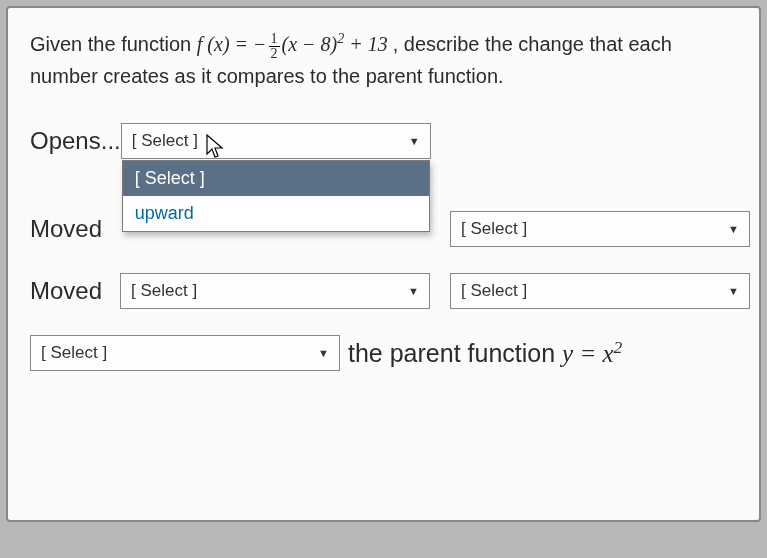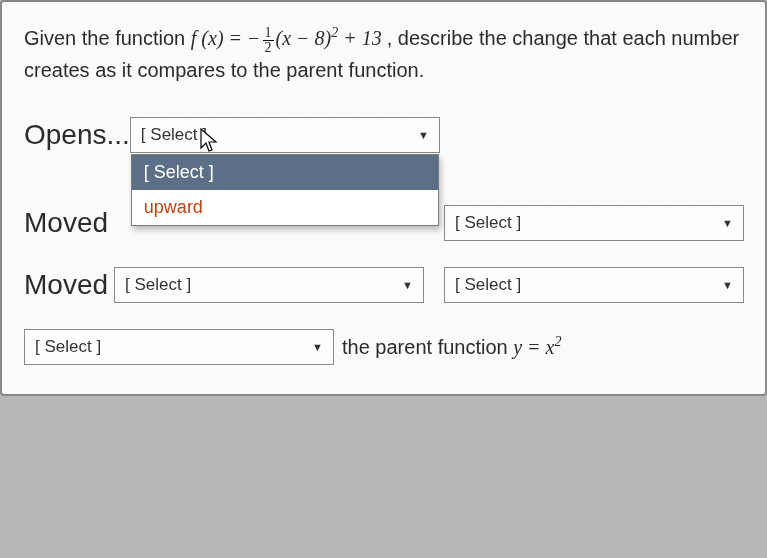--- a/index.html
+++ b/index.html
@@ -9,22 +9,23 @@
     font-family: "Helvetica Neue", Arial, sans-serif;
     background: #b8b8b8;
     width: 767px;
     height: 558px;
     overflow: hidden;
   }
   .page {
     background: #fbfbfa;
     border: 2px solid #888;
     border-radius: 4px;
+    margin: 6px;
     padding: 20px 22px 40px 22px;
-    height: 396px;
+    height: 516px;
     position: relative;
     background-image:
       radial-gradient(rgba(0,0,0,0.01) 1px, transparent 1px);
     background-size: 3px 3px;
   }
   .prompt {
     font-size: 20px;
     color: #2b2b2b;
     line-height: 1.5;
     margin-bottom: 32px;
@@ -43,21 +44,21 @@
   .frac .num { display:block; border-bottom:1px solid #000; padding:0 2px; }
   .frac .den { display:block; padding:0 2px; }
   sup { font-size: 0.7em; }
   .row {
     display: flex;
     align-items: center;
     margin-bottom: 26px;
     position: relative;
   }
   .label {
-    font-size: 28px;
+    font-size: 24px;
     color: #2b2b2b;
     min-width: 90px;
   }
   .label-wide { min-width: 120px; }
   .select {
     border: 1px solid #888;
     background: #fdfdfd;
     min-width: 310px;
     height: 36px;
     display: flex;
@@ -79,38 +80,38 @@
     min-width: 300px;
     height: 36px;
     display: flex;
     align-items: center;
     justify-content: space-between;
     padding: 0 10px;
     font-size: 17px;
     color: #333;
   }
   .posttext {
-    font-size: 20px;
+    font-size: 25px;
     color: #2b2b2b;
     margin-left: 8px;
   }
   .dropdown {
     position: absolute;
     top: 36px;
     left: 0;
     right: 0;
     border: 1px solid #7a7a7a;
     background: #fff;
     box-shadow: 2px 4px 6px rgba(0,0,0,0.25);
     z-index: 10;
   }
   .dropdown .opt {
     padding: 7px 12px;
     font-size: 18px;
-    color: #c2410c;
+    color: #0369a1;
     cursor: pointer;
   }
   .dropdown .opt.header {
     background: #5b6f86;
     color: #fff;
   }
   .cursor {
     position: absolute;
     left: 198px;
     top: 126px;

